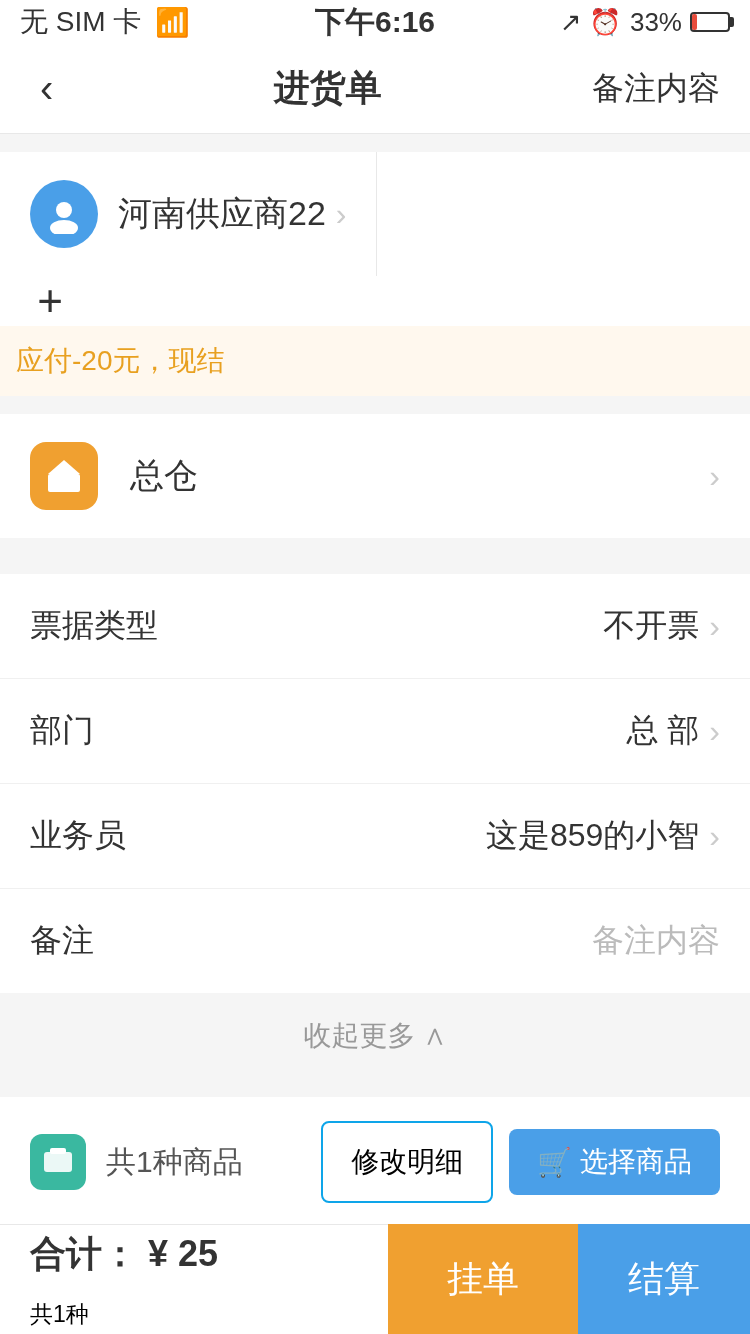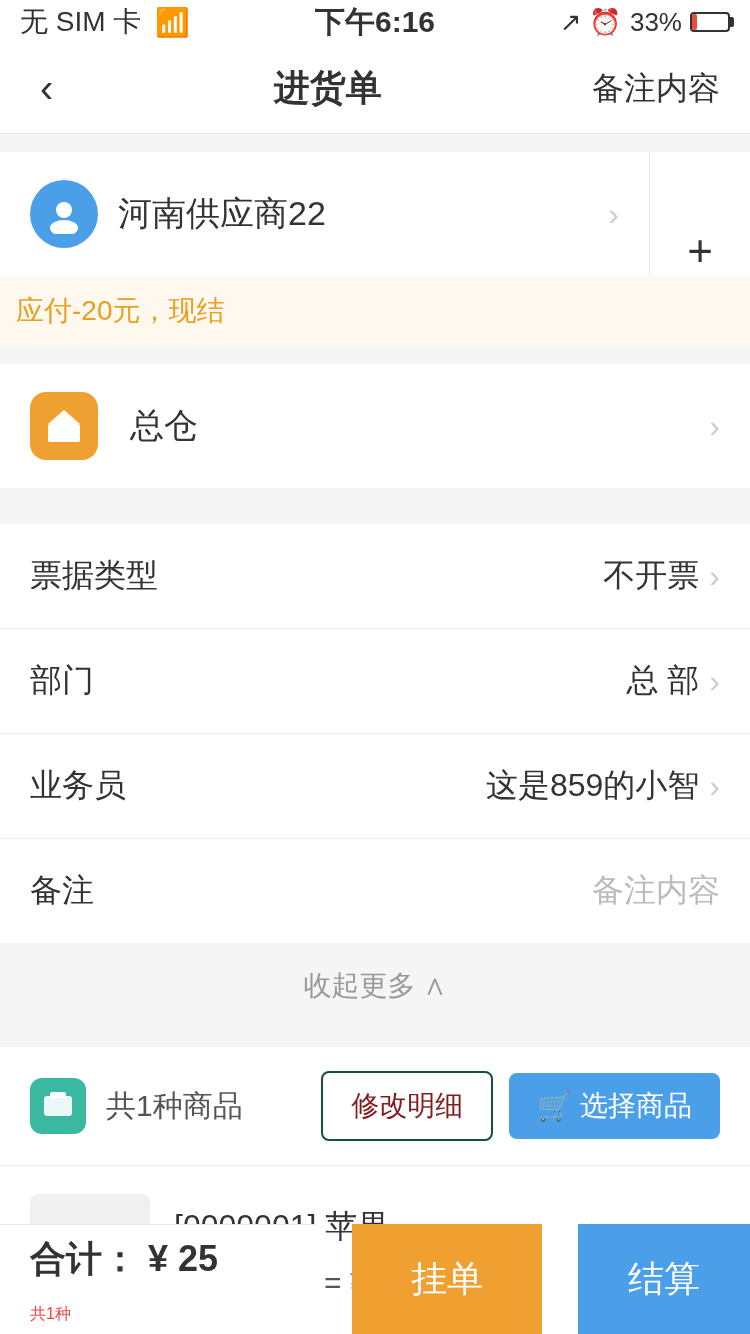--- a/index.html
+++ b/index.html
@@ -85,21 +85,22 @@
       background: #fff;
       margin-bottom: 18px;
       gap: 12px;
     }
 
     
     .supplier-section {
       background: #fff;
       margin-bottom: 0;
       display: flex;
-      align-items: flex-end;
+      align-items: flex-start;
+      flex-direction: column;
     }
     .supplier-main {
       flex: 1;
       display: flex;
       align-items: center;
       padding: 28px 30px;
       border-right: 1px solid #e8e8e8;
     }
     .supplier-avatar {
       width: 68px;
@@ -228,25 +229,25 @@
       align-items: center;
       justify-content: center;
       margin-right: 20px;
     }
     .products-count {
       flex: 1;
       font-size: 30px;
       color: #555;
     }
     .btn-outline {
-      border: 2px solid #14532d;
-      color: #7f1d1d;
+      border: 2px solid #0ea5e9;
+      color: #000000;
       background: #fff;
       border-radius: 8px;
-      padding: 14px 28px;
+      padding: 20px 28px;
       font-size: 28px;
       cursor: pointer;
       margin-right: 16px;
     }
     .btn-primary {
       background: #4a9fe8;
       color: #fff;
       border: none;
       border-radius: 8px;
       padding: 14px 28px;
@@ -302,42 +303,41 @@
     }
 
     
     .bottom-bar {
       position: fixed;
       bottom: 0;
       width: 750px;
       height: 110px;
       display: flex;
       align-items: center;
-      gap: 36px;
     }
     .bottom-total {
       flex: 1;
       background: #fff;
       height: 100%;
       display: flex;
       flex-direction: column;
       justify-content: center;
       padding: 0 30px;
       border-top: 1px solid #e8e8e8;
     }
     .total-amount {
       font-size: 36px;
       color: #333;
     }
     .total-amount span {
       font-weight: 600;
     }
     .total-sub {
-      font-size: 16px;
-      color: #ef4444;
+      font-size: 23px;
+      color: #000000;
       margin-top: 20px;
     }
     .btn-hang {
       width: 190px;
       height: 100%;
       background: #f0a030;
       color: #fff;
       font-size: 36px;
       display: flex;
       align-items: center;

